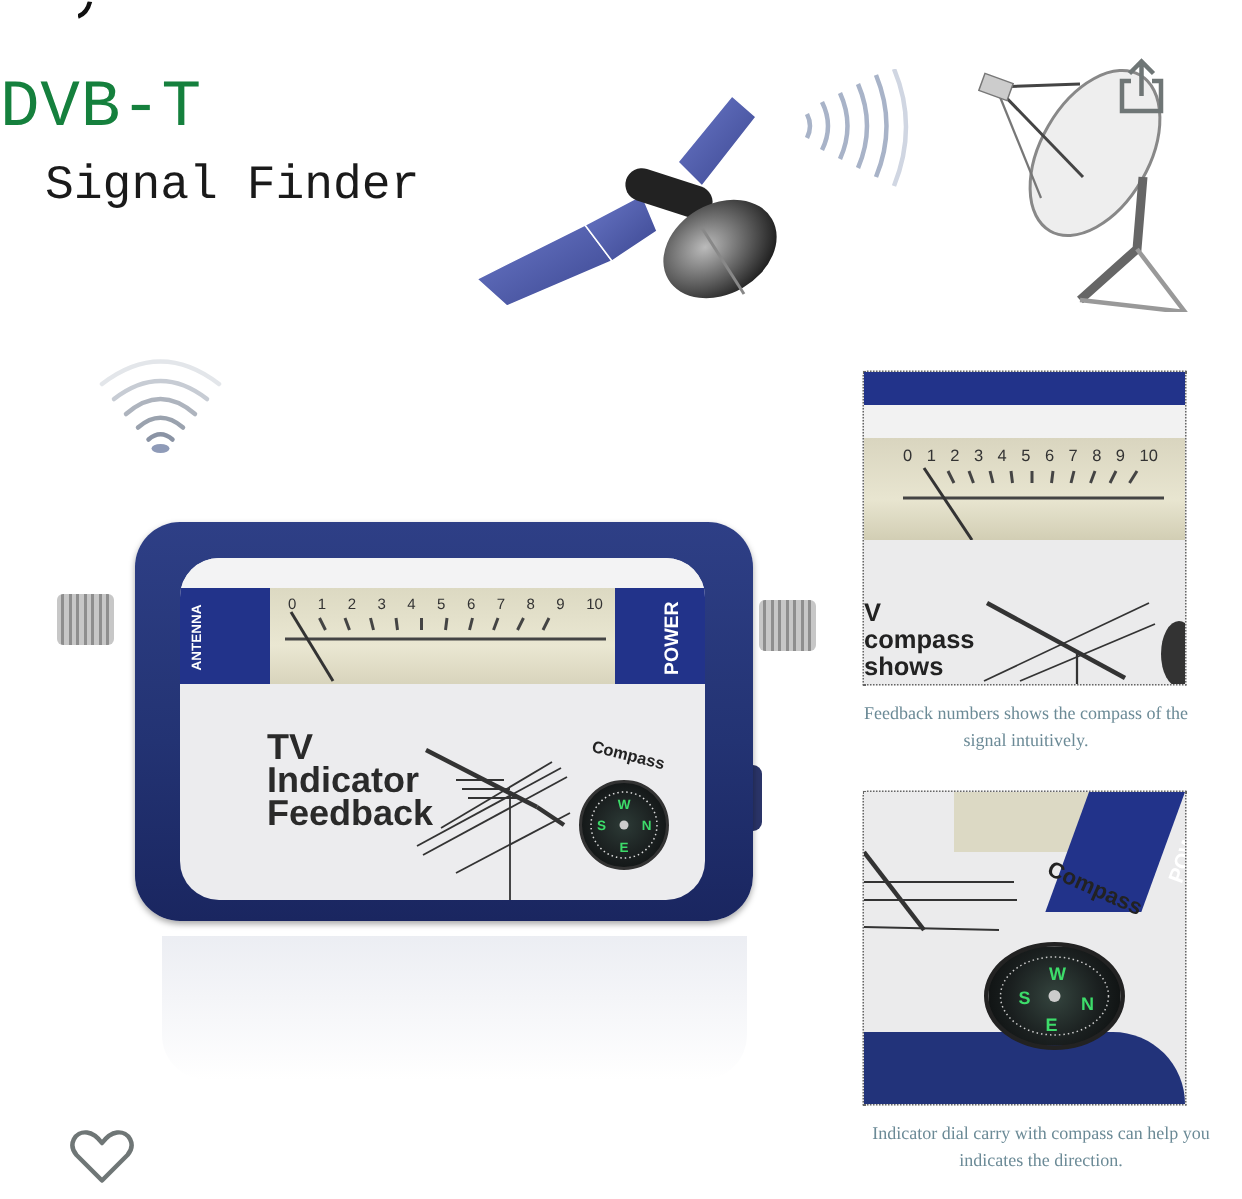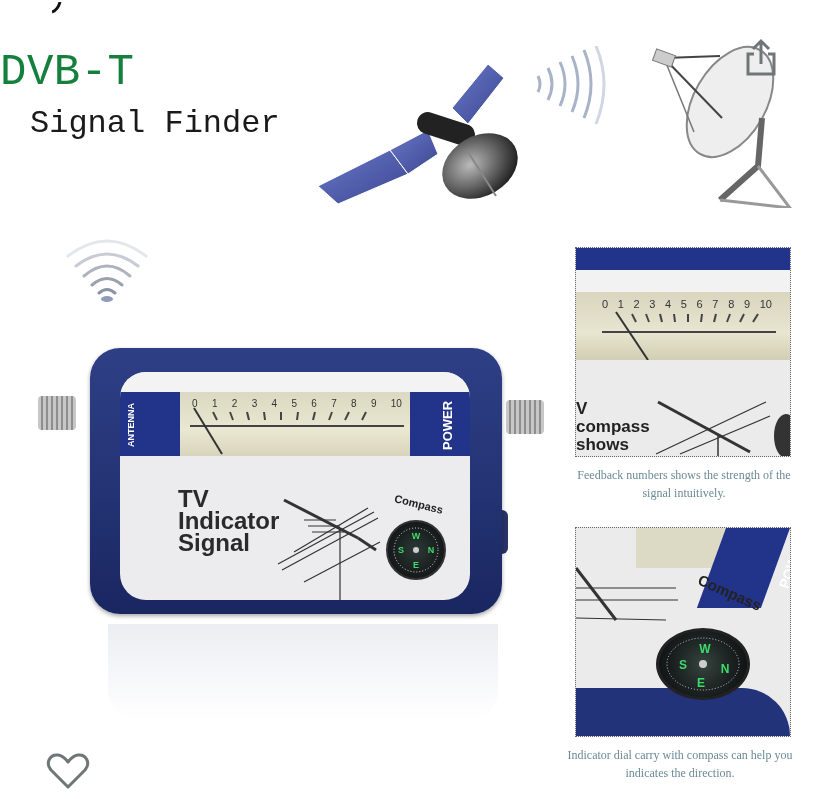--- a/index.html
+++ b/index.html
@@ -41,21 +41,21 @@
   .p1-meter { left:0; top:44px; width:214px; height:68px; background:linear-gradient(180deg,#d9d5bf,#e8e5d0 60%,#d2ceb4); }
   .p1-nums { left:26px; top:50px; width:170px; display:flex; justify-content:space-between; font-size:11px; color:#333; }
   .p1-text { left:0; top:152px; font-size:17px; font-weight:bold; color:#222; line-height:18px; }
   .p2-band { left:150px; top:0; width:64px; height:80px; background:#22338a; transform:skewX(-20deg); transform-origin:top; }
   .p2-bottom { left:0; top:160px; width:214px; height:48px; background:#22337a; border-top-right-radius:60px; }
   .p2-lbl { left:120px; top:56px; font-size:15px; font-weight:bold; color:#222; transform:rotate(24deg); }
   .p2-compass { left:80px; top:100px; width:88px; height:66px; border-radius:50%; background:radial-gradient(circle,#34443e 0%,#1a1f1f 55%,#0a0c0c 100%); border:3px solid #222; }
 
   .caption { font-family:"Liberation Serif", serif; font-size:12px; color:#6b8a96; text-align:center; line-height:18px; }
   .cap-1 { left:566px; top:466px; width:236px; }
-  .cap-2 { left:562px; top:746px; width:236px; }
+  .cap-2 { left:576px; top:746px; width:236px; }
 </style>
 </head>
 <body>
 
 <div class="abs top-fragment">
   <svg width="10" height="12">
       <path d="M8 0 Q6 8 0 10" stroke="#111" stroke-width="3" fill="none"></path>
     </svg>
 </div>
 
@@ -165,21 +165,21 @@
         <span>7</span>
         <span>8</span>
         <span>9</span>
         <span>10</span>
     </div>
     <div class="abs lbl-antenna">ANTENNA</div>
     <div class="abs lbl-power">POWER</div>
     <div class="abs tvtext">
       <div>TV</div>
       <div>Indicator</div>
-      <div>Signal</div>
+      <div>Feedback</div>
     </div>
     <div class="abs" style="left:154px;top:118px;width:110px;height:110px;">
       <svg width="110" height="110" viewBox="0 0 110 110">
         <g stroke="#333" stroke-width="1.2" fill="none">
           <line x1="10" y1="10" x2="84" y2="48" stroke-width="3"></line>
           <line x1="84" y1="48" x2="102" y2="60" stroke-width="3"></line>
           <line x1="66" y1="40" x2="66" y2="110"></line>
           <path d="M4 74 L100 22"></path>
             <path d="M8 80 L104 28"></path>
           <path d="M20 62 L94 18"></path>
@@ -248,21 +248,21 @@
       <g stroke="#333" fill="none">
         <line x1="4" y1="6" x2="96" y2="56" stroke-width="3"></line>
         <path d="M2 58 L112 6" stroke-width="1.2"></path>
           <path d="M26 58 L116 20" stroke-width="1.2"></path>
         <line x1="64" y1="38" x2="64" y2="60" stroke-width="1.5"></line>
       </g>
       <ellipse cx="132" cy="40" rx="12" ry="22" fill="#333"></ellipse>
     </svg>
   </div>
 </div>
-<div class="abs caption cap-1">Feedback numbers shows the strength of the signal intuitively.</div>
+<div class="abs caption cap-1">Feedback numbers shows the compass of the signal intuitively.</div>
 
 <div class="abs panel panel-2">
   <div class="abs" style="left:60px;top:0;width:120px;height:40px;background:#dcd9c4;"></div>
   <div class="abs" style="left:160px;top:6px;font-size:12px;color:#555;transform:rotate(18deg);">10</div>
   <div class="abs p2-band"></div>
   <div class="abs" style="left:196px;top:36px;color:#fff;font-size:14px;font-weight:bold;transform:rotate(-70deg);">POW</div>
   <div class="abs p2-bottom"></div>
   <div class="abs" style="left:0;top:30px;width:110px;height:70px;">
     <svg width="110" height="70" viewBox="0 0 110 70">
       <g stroke="#333" fill="none">

